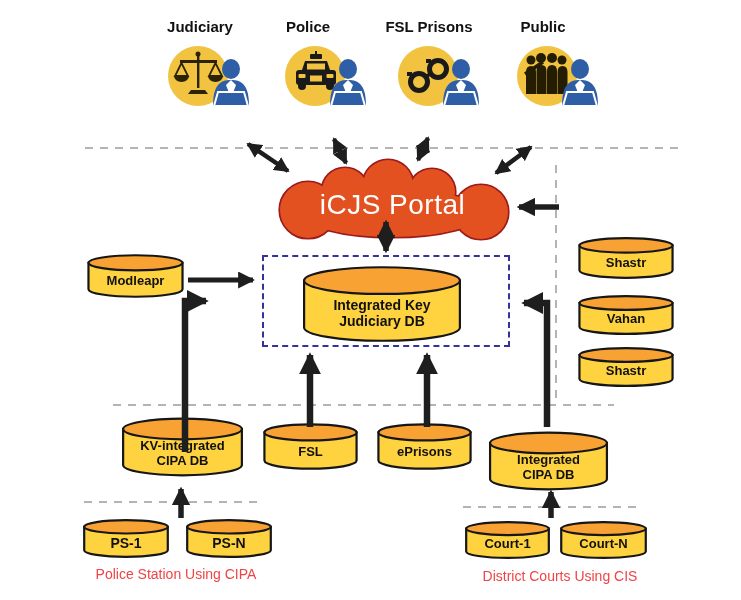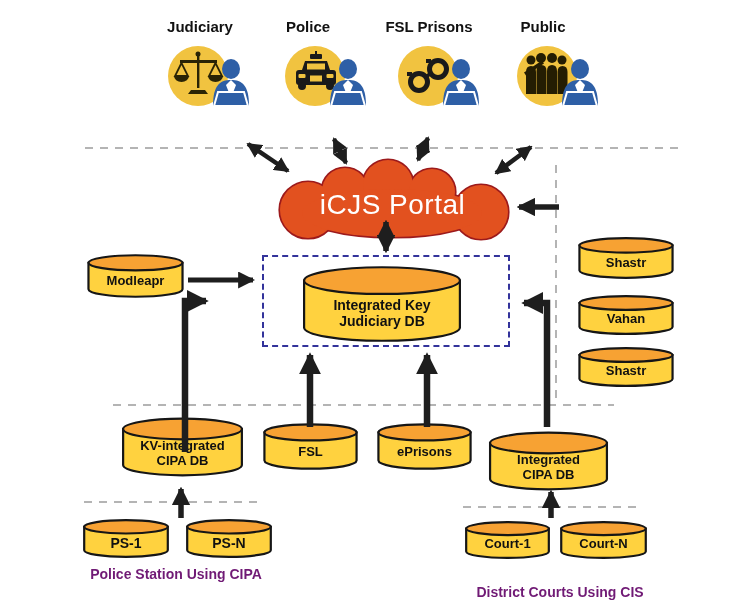--- a/index.html
+++ b/index.html
@@ -21,21 +21,21 @@
   .cyl{position:absolute;}
   .cyl svg{position:absolute;left:0;top:0;width:100%;height:100%;overflow:visible;}
   .cbody{fill:#FFD23F;stroke:#161616;stroke-width:2.2;}
   .ctop{fill:#F7A233;stroke:#161616;stroke-width:2.2;}
   .cyl .lbl{position:absolute;left:2%;right:2%;top:28%;bottom:4%;
     display:flex;flex-direction:column;align-items:center;justify-content:center;
     font-weight:bold;font-size:13px;line-height:1.15;text-align:center;color:#111;}
   .cyl .lbl span{display:block;}
   .f14 .lbl{font-size:14px;}
   
-  .caption{position:absolute;font-size:14px;font-weight:bold;text-align:center;color:#701a75;}
+  .caption{position:absolute;font-size:14px;font-weight:normal;text-align:center;color:#ef4444;}
   
   .layer{position:absolute;left:0;top:0;width:741px;height:600px;pointer-events:none;}
 </style>
 </head>
 <body>
 
 <div class="canvas">
 
   <div class="ulabel" style="left:135px;top:18px;">Judiciary</div>
   <div class="ulabel" style="left:243px;top:18px;">Police</div>
@@ -254,21 +254,21 @@
 
   <div class="cyl" style="left:559px;top:521px;width:89px;height:38px;">
     <svg viewBox="0 0 120 70" preserveAspectRatio="none">
         <path class="cbody" vector-effect="non-scaling-stroke" d="M3,14 L3,56 A57,12 0 0 0 117,56 L117,14 Z"></path>
         <ellipse class="ctop" vector-effect="non-scaling-stroke" cx="60" cy="14" rx="57" ry="12"></ellipse>
       </svg>
     <div class="lbl">Court-N</div>
   </div>
 
   <div class="caption" style="left:86px;top:566px;width:180px;">Police Station Using CIPA</div>
-  <div class="caption" style="left:470px;top:568px;width:180px;margin-top:16px;">District Courts Using CIS</div>
+  <div class="caption" style="left:470px;top:568px;width:180px;">District Courts Using CIS</div>
 
   <svg class="layer" viewBox="0 0 741 600">
     <defs>
       <marker id="ah" viewBox="0 0 8 8" refX="7" refY="4" markerWidth="3.4" markerHeight="3.4" orient="auto-start-reverse">
         <path d="M0,0 L8,4 L0,8 Z" fill="#1E1E1E"></path>
       </marker>
     </defs>
     <g stroke="#B4B4B4" stroke-width="2" stroke-dasharray="8 7" fill="none">
       <path d="M85,148 H683"></path>
       <path d="M113,405 H614"></path>

